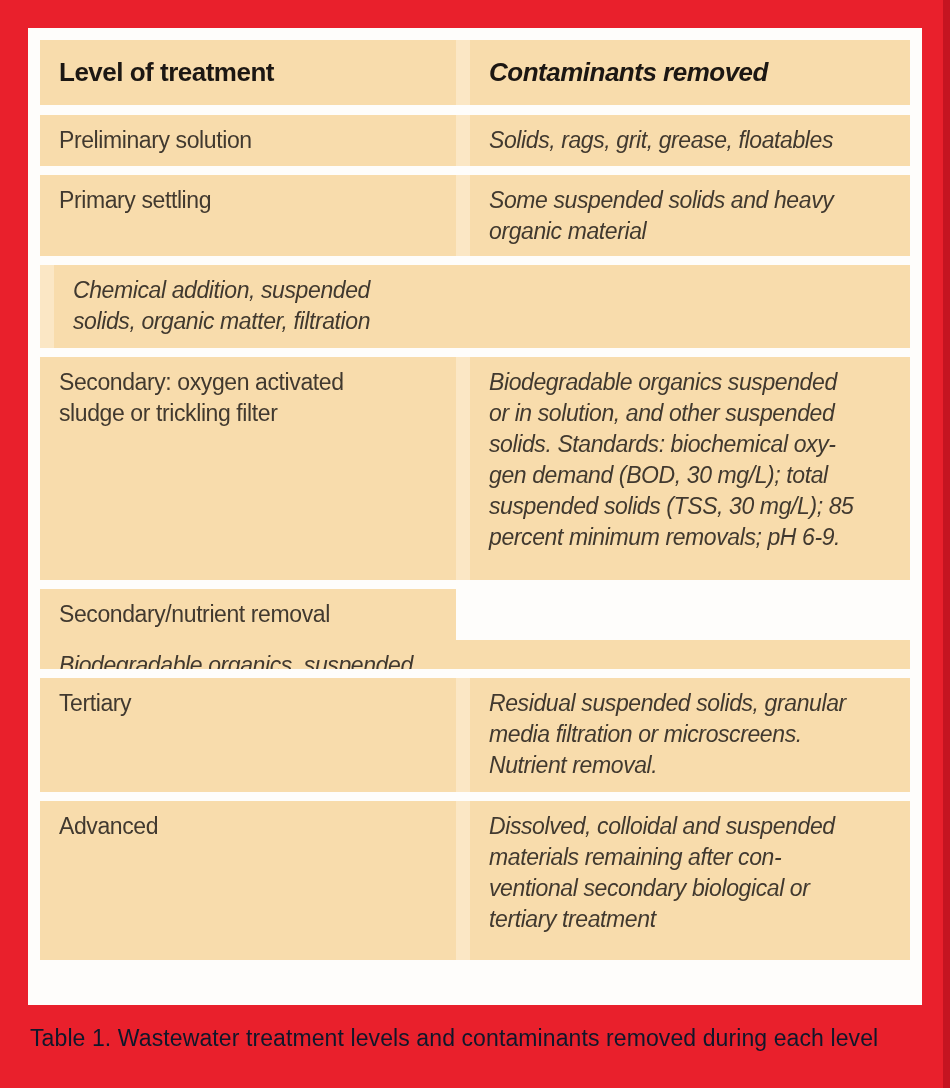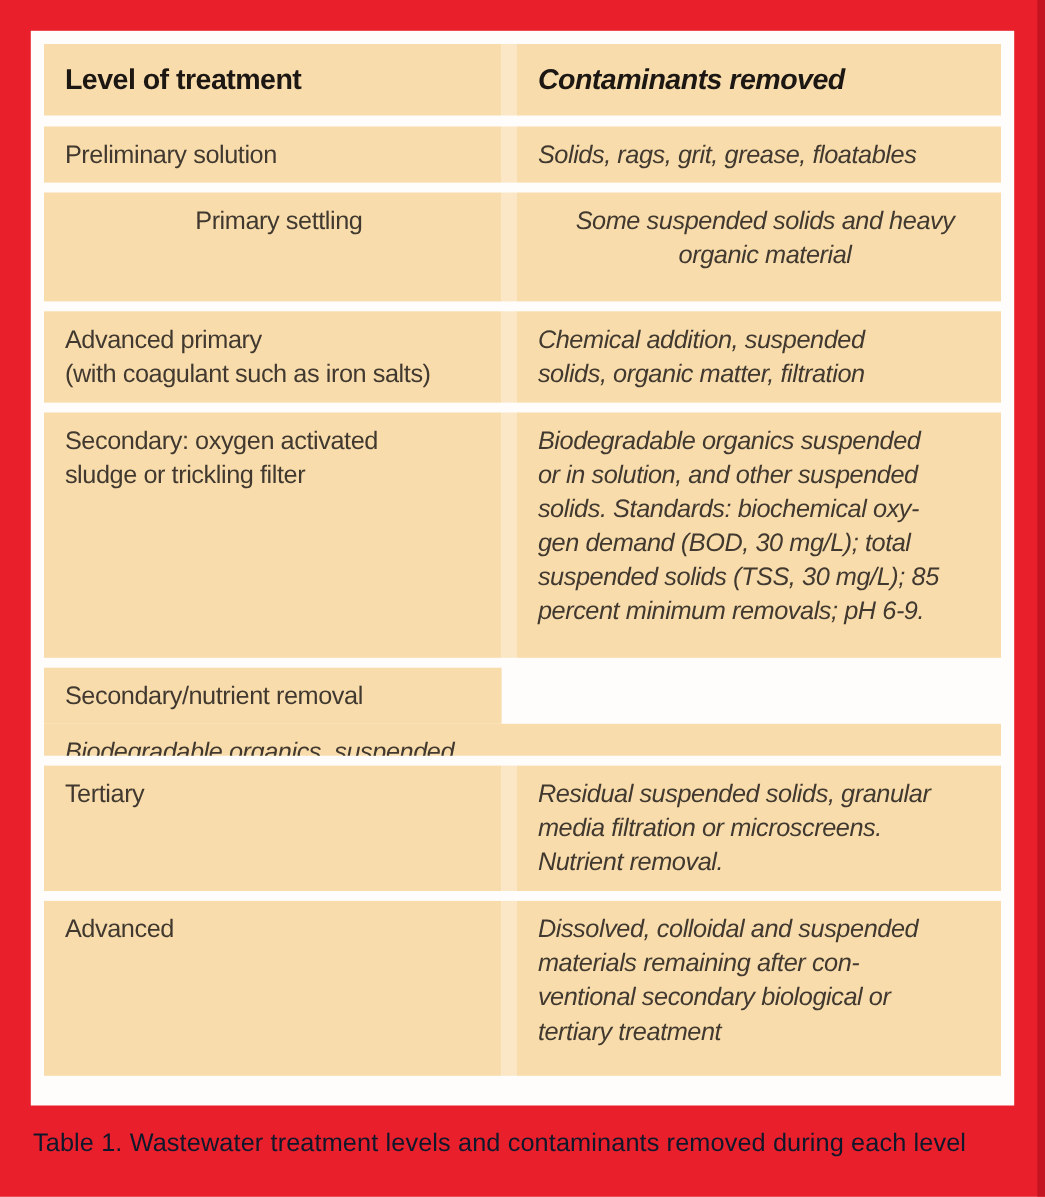--- a/index.html
+++ b/index.html
@@ -62,21 +62,21 @@
   .trow.header .cell {
     display: flex;
     align-items: center;
     font-weight: bold;
     font-size: 26px;
     color: #1c1713;
     letter-spacing: -0.5px;
   }
 
   .row-1 { height: 51px; }
-  .row-2 { height: 99px; text-align: center; }
+  .row-2 { height: 81px; }
   .row-3 { height: 83px; }
   .row-4 { height: 223px; }
   .row-5 { height: 80px; flex-direction: column; }
   .row-6 { height: 114px; }
   .row-7 { height: 159px; }
 
   .caption {
     position: absolute;
     left: 30px;
     top: 1024px;
@@ -108,22 +108,20 @@
     </div>
 
     <div class="trow row-2">
       <div class="cell left">Primary settling</div>
       <div class="divider"></div>
       <div class="cell right">Some suspended solids and heavy
 organic material</div>
     </div>
 
     <div class="trow row-3">
-      <div class="cell left">Advanced primary
-(with coagulant such as iron salts)</div>
       <div class="divider"></div>
       <div class="cell right">Chemical addition, suspended
 solids, organic matter, filtration</div>
     </div>
 
     <div class="trow row-4">
       <div class="cell left">Secondary: oxygen activated
 sludge or trickling filter</div>
       <div class="divider"></div>
       <div class="cell right">Biodegradable organics suspended

